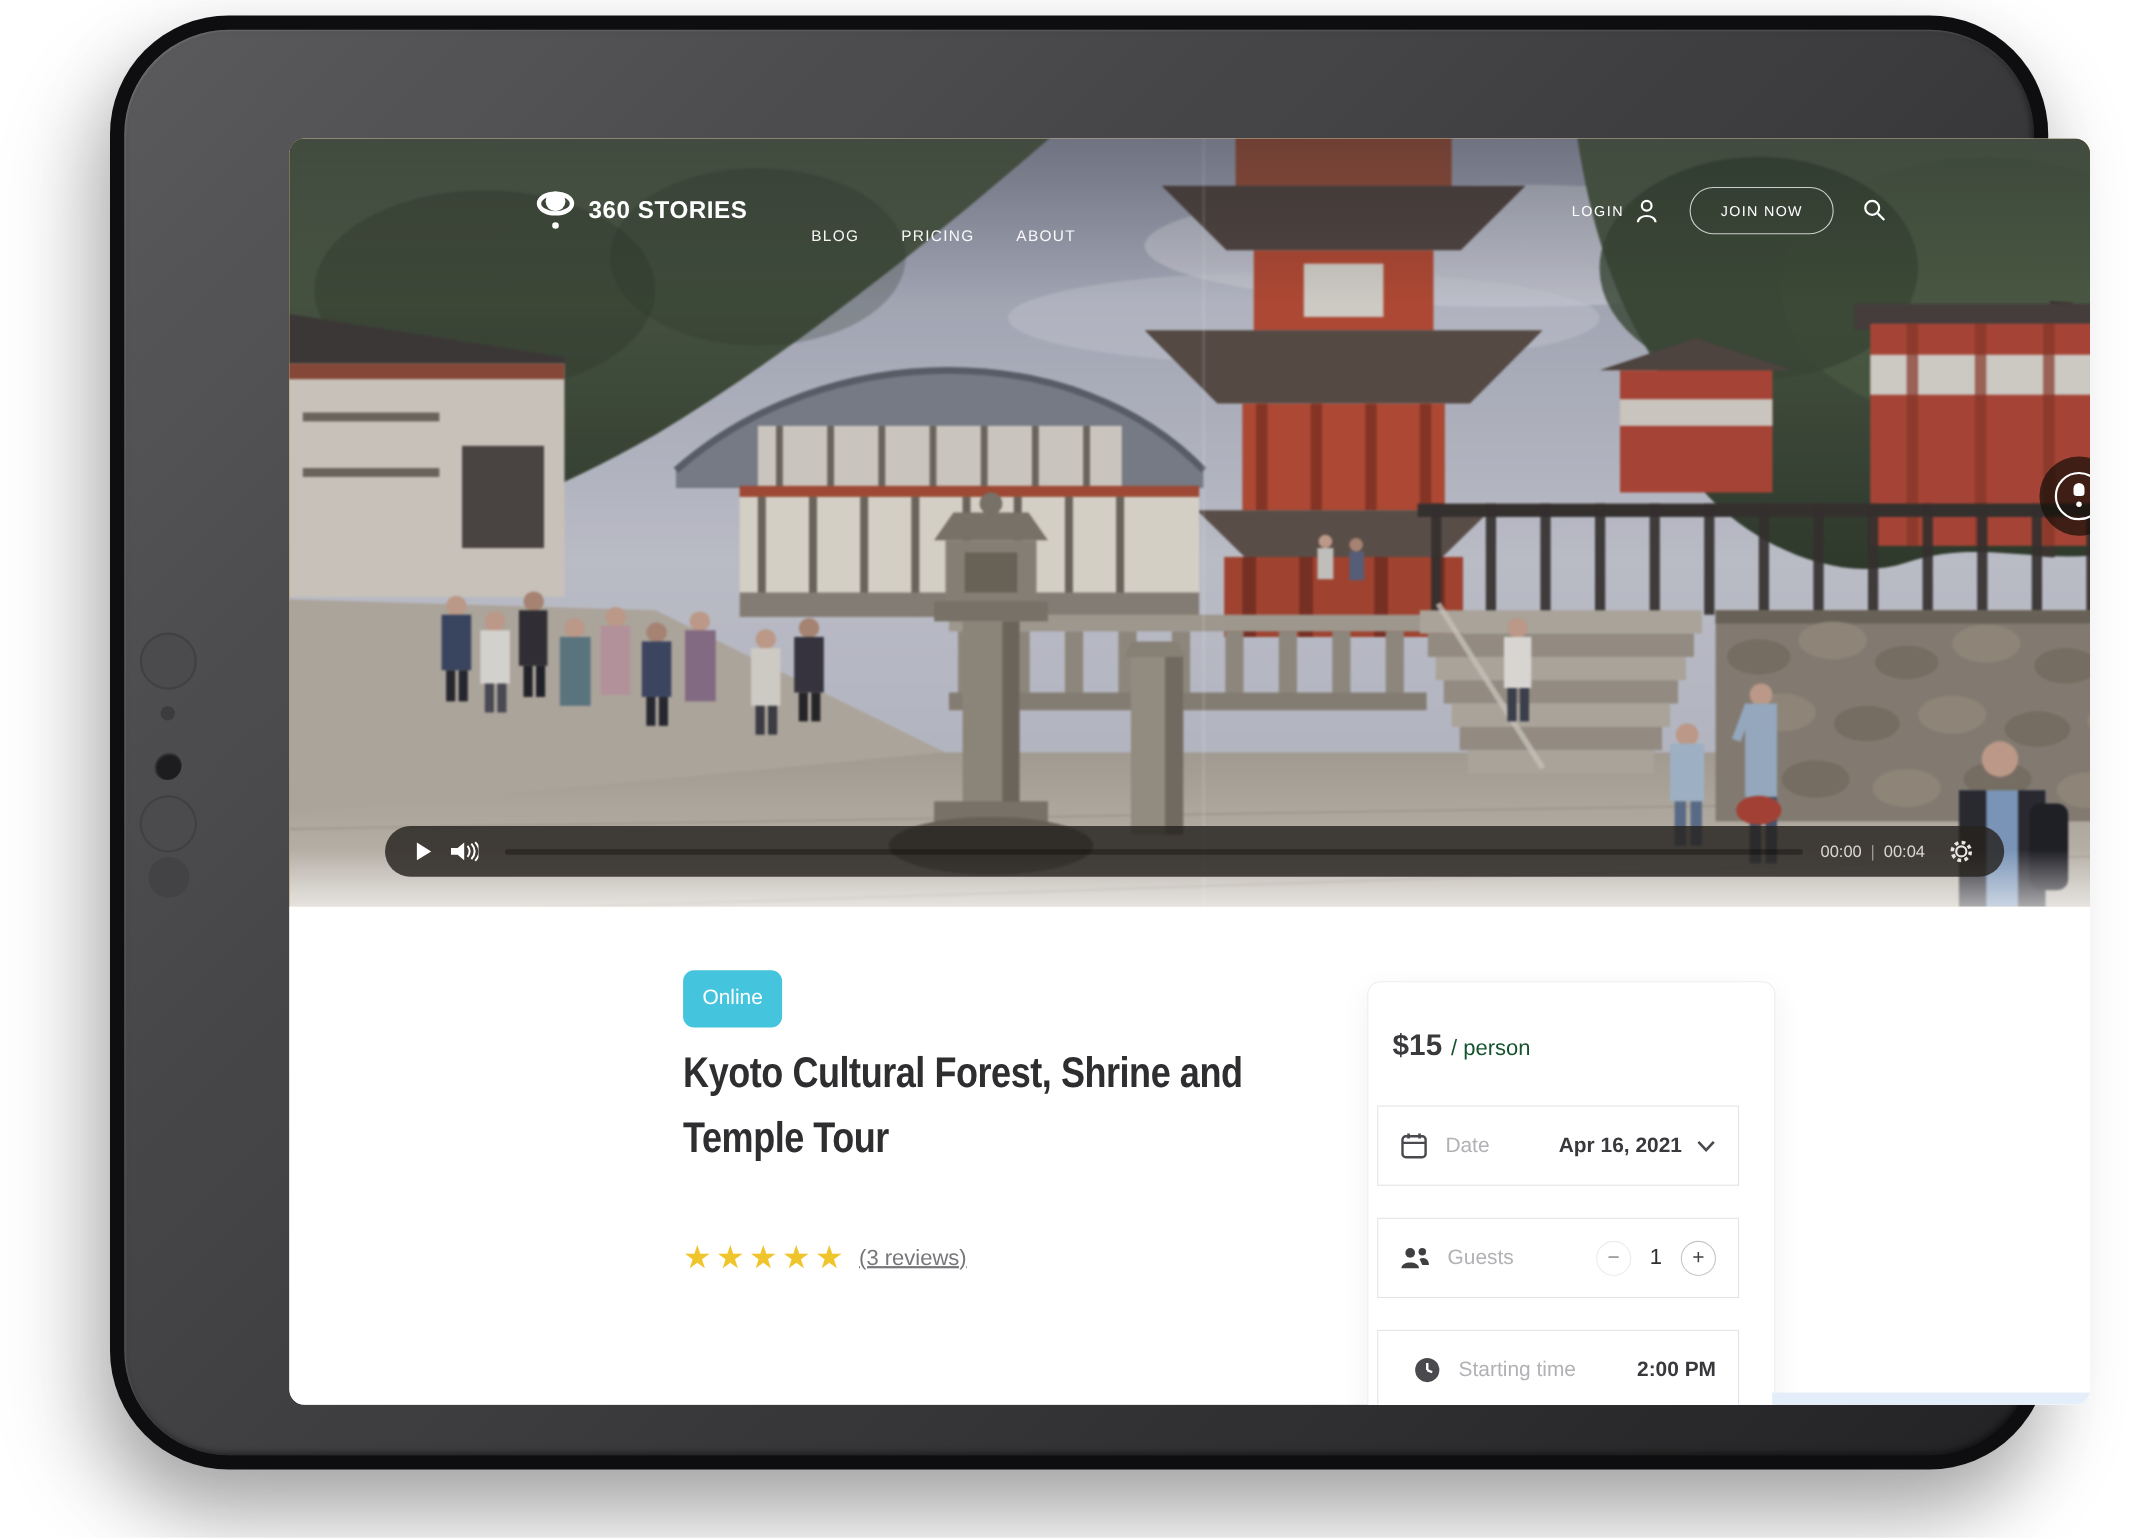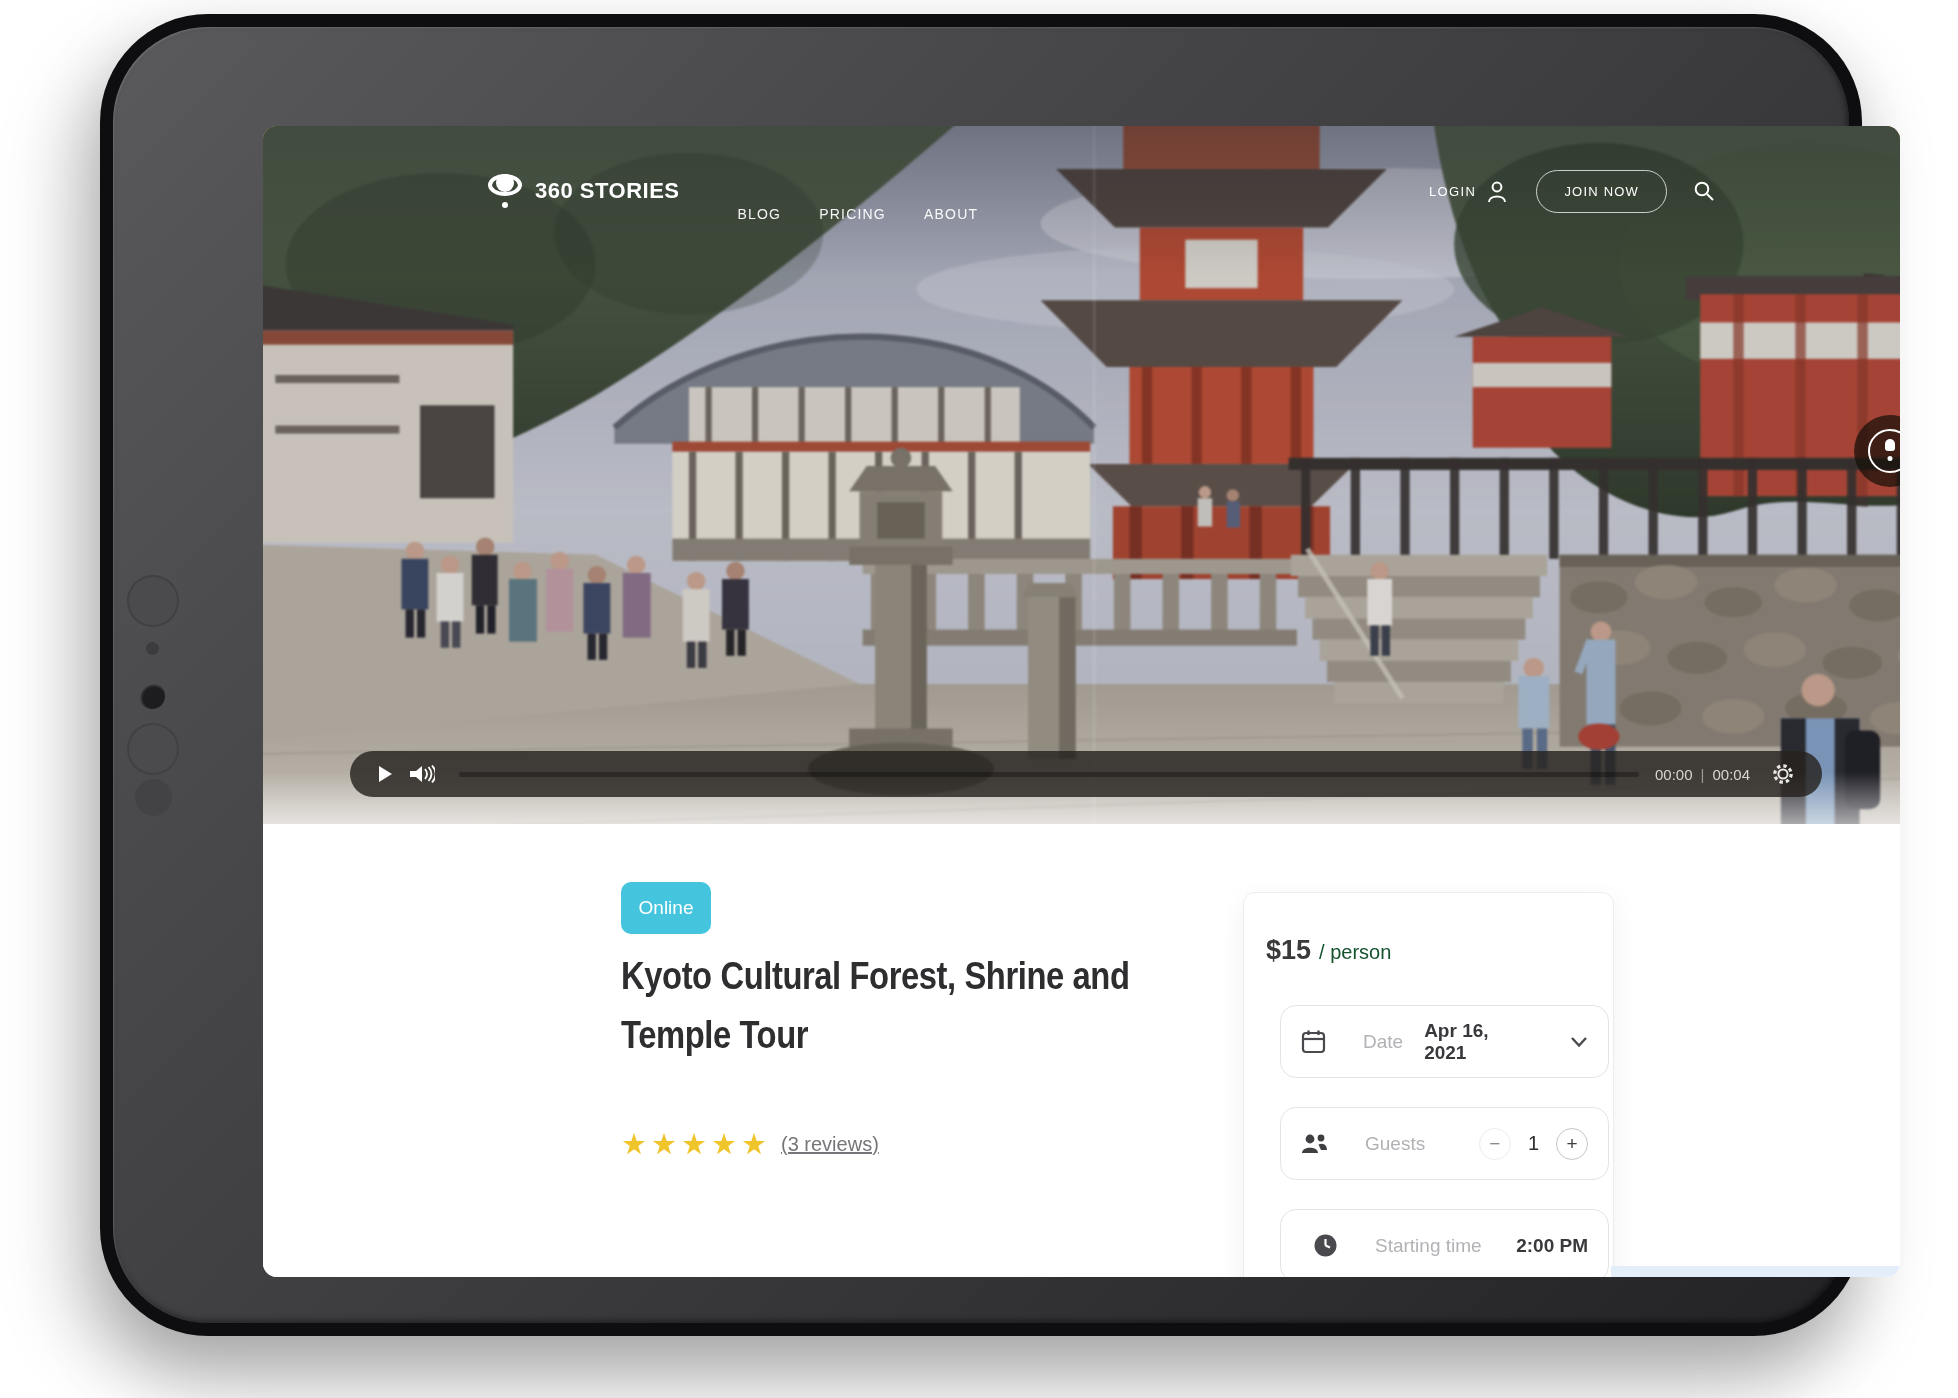--- a/index.html
+++ b/index.html
@@ -74,22 +74,22 @@
     transform:scaleX(.84);transform-origin:left top;}
   .rating{position:absolute;left:358px;top:306px;display:flex;align-items:center;gap:10px;}
   .stars{color:#f0c52c;font-size:29px;letter-spacing:4px;line-height:1;}
   .reviews{color:#76767a;font-size:20px;text-decoration:underline;}
   
   .card{position:absolute;left:980px;top:68px;width:371px;height:412px;background:#fff;
     border:1px solid #ededf0;border-radius:12px;box-shadow:0 8px 28px rgba(40,40,60,.06);box-sizing:border-box;}
   .price-row{position:absolute;left:22px;top:42px;display:flex;align-items:baseline;gap:8px;}
   .price{font-size:27px;font-weight:bold;color:#3a3a3d;}
   .price-unit{font-size:20px;color:#14532d;}
-  .field{position:absolute;left:36px;width:329px;height:73px;border:1.5px solid #e4e4e8;border-radius:16px;
-    display:flex;align-items:center;padding:0 20px;box-sizing:border-box;background:#fff;cursor:pointer;gap:21px;}
+  .field{position:absolute;left:8px;width:329px;height:73px;border:1.5px solid #e4e4e8;border-radius:0;
+    display:flex;align-items:center;padding:0 20px;box-sizing:border-box;background:#fff;cursor:pointer;}
   .field-date{top:112px;}
   .field-guests{top:214px;cursor:default;}
   .field-time{top:316px;padding-left:32px;}
   .field-label{margin-left:16px;font-size:19px;color:#b2b2b6;}
   .field-value{margin-left:auto;font-size:19px;font-weight:bold;color:#39393d;}
   .chevron{margin-left:13px;display:flex;}
   .stepper{margin-left:auto;display:flex;align-items:center;}
   .step-btn{width:32px;height:32px;border-radius:50%;background:#fff;display:flex;align-items:center;
     justify-content:center;font-size:19px;cursor:pointer;box-sizing:border-box;padding:0;
     font-family:"Liberation Sans",sans-serif;}

